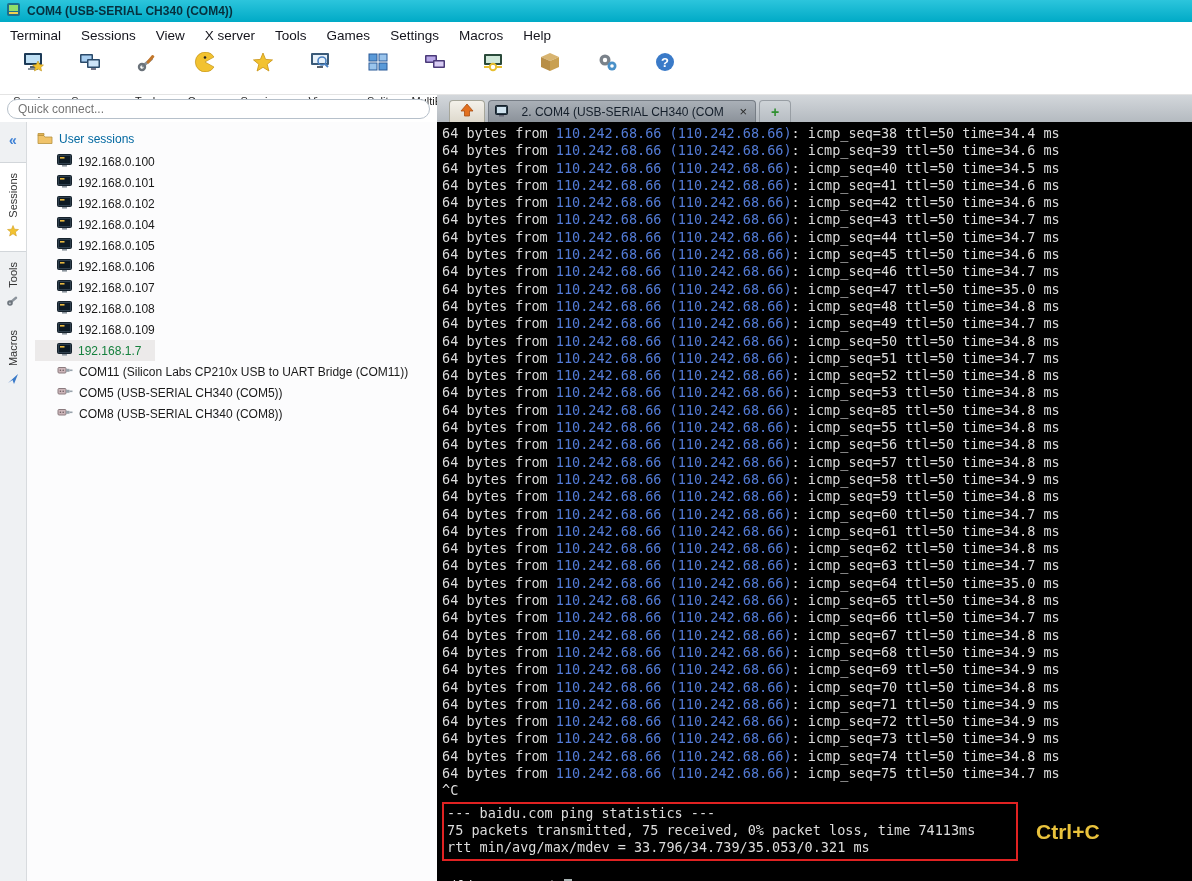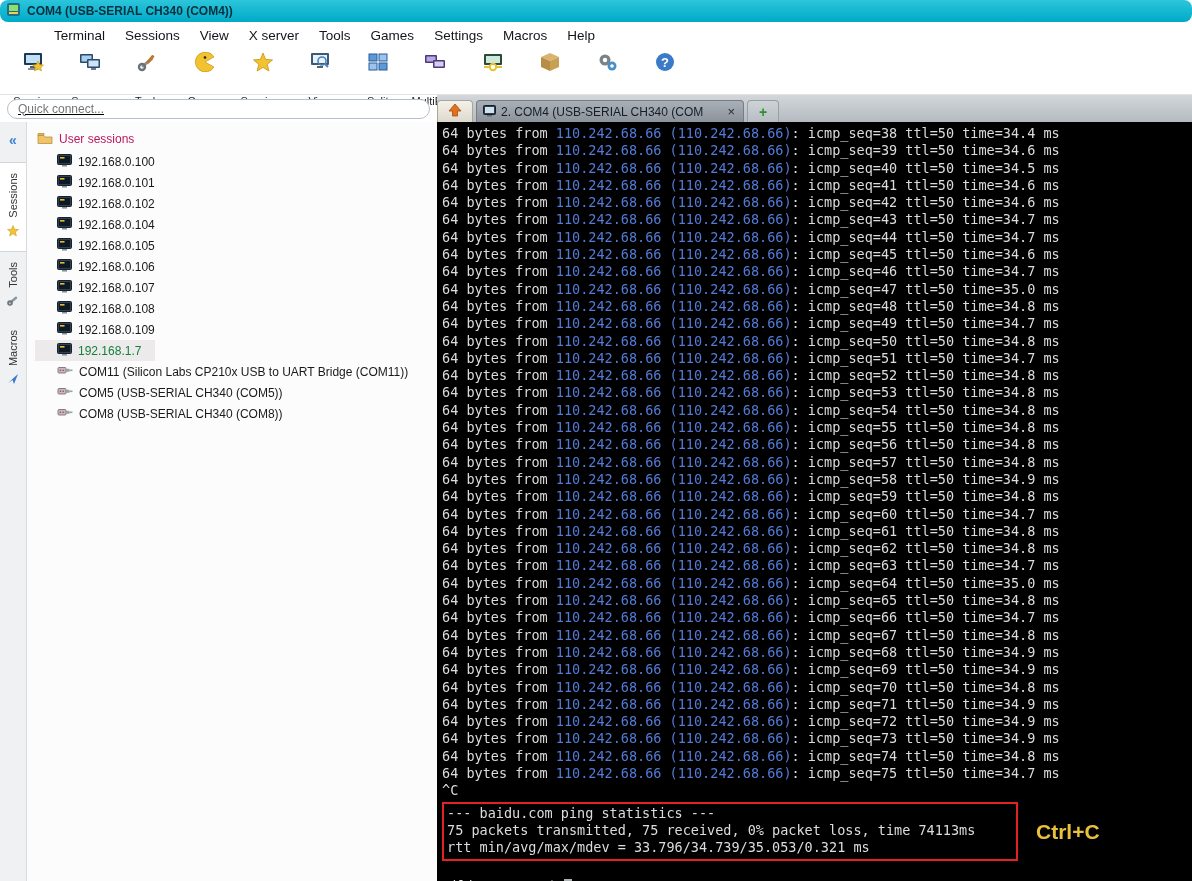--- a/index.html
+++ b/index.html
@@ -1,42 +1,42 @@
 <!DOCTYPE html>
 <html><head>
 <meta charset="utf-8">
 <style>
   * { margin:0; padding:0; box-sizing:border-box; }
   html,body { width:1192px; height:881px; overflow:hidden; background:#fff;
               font-family:"Liberation Sans", sans-serif; }
 
   
   .titlebar { height:22px; background:linear-gradient(#2cc5dc,#00aac6);
-              display:flex; align-items:center; padding:0 6px; gap:6px;border-radius:8px; }
+              display:flex; align-items:center; padding:0 6px; gap:6px; }
   .title-text { font-size:12px; font-weight:bold; color:#06303e; }
 
   
-  .menubar { height:26px; display:flex; align-items:center; background:#fff;margin-left:44px; }
+  .menubar { height:26px; display:flex; align-items:center; background:#fff; }
   .menu-item { padding:3px 10px; font-size:13.5px; color:#14141c; cursor:default; }
 
   
   .toolbar { height:47px; display:flex; align-items:flex-start; padding:3px 2px 0 4px;
              background:#fff; border-bottom:1px solid #e4e4e4; }
   .tool-btn { width:57.5px; display:flex; flex-direction:column; align-items:center; gap:2px; }
   .tool-icon { width:24px; height:22px; display:flex; align-items:center; justify-content:center; }
   .tool-label { font-size:11px; color:#222; white-space:nowrap;margin-top:20px; }
 
   
   .connect-row { height:27px; display:flex; background:#fff; }
-  .quick-connect { width:437px; display:flex; align-items:center; padding:2px 7px;text-decoration:underline; }
+  .quick-connect { width:437px; display:flex; align-items:center; padding:2px 7px; }
   .quick-connect input { width:100%; height:20px; border:1px solid #b6c0ca; border-radius:10px;
                          padding:0 10px; font-size:12px; color:#555; outline:none;
                          font-family:"Liberation Sans",sans-serif; }
   .tabbar { flex:1; background:linear-gradient(#d3d7db,#b4bac0); display:flex;
-            align-items:flex-end; gap:3px; }
+            align-items:flex-end; padding-left:12px; gap:3px;text-align:center; }
   .tab { height:22px; display:flex; align-items:center; border-radius:4px 4px 0 0; cursor:default; }
   .home-tab { width:36px; background:linear-gradient(#f4f1ea,#ded9cd); justify-content:center;
               border:1px solid #a6a69a; border-bottom:none; }
   .active-tab { width:268px; background:linear-gradient(#aab0b7,#8b929a);
                 border:1px solid #767d85; border-bottom:none; padding:0 6px; gap:5px; }
   .tab-label { font-size:12px; color:#141e2a; white-space:nowrap; overflow:hidden; flex:1; }
   .tab-close { font-size:13px; color:#2a2a2a; padding:0 2px; }
   .plus-tab { width:32px; justify-content:center; background:linear-gradient(#ced3d7,#b7bdc3);
               border:1px solid #989ea4; border-bottom:none; color:#2f8f2f;
               font-weight:bold; font-size:14px; }
@@ -46,21 +46,21 @@
 
   .side-strip { width:27px; background:#eff1f3; border-right:1px solid #d8dbde;
                 display:flex; flex-direction:column; align-items:center; padding-top:10px; }
   .collapse { color:#3f82d6; font-size:14px; font-weight:bold; margin-bottom:14px; cursor:default; }
   .vtab { display:flex; flex-direction:column; align-items:center; padding:10px 0;
           width:100%; gap:5px; cursor:default; }
   .vtab.active { background:#ffffff; border-top:1px solid #d2d6da; border-bottom:1px solid #d2d6da; }
   .vlabel { writing-mode:vertical-rl; transform:rotate(180deg); font-size:11px; color:#333; }
 
   .tree { width:410px; background:#fcfcfd; padding:7px 0 0 8px; overflow:hidden; }
-  .tree-root { display:flex; align-items:center; gap:6px; font-size:12px; color:#be185d; padding:2px 0 4px 2px; }
+  .tree-root { display:flex; align-items:center; gap:6px; font-size:12px; color:#0369a1; padding:2px 0 4px 2px; }
   .tree-item { display:flex; align-items:center; gap:6px; font-size:12px; color:#1a1a1a;
                padding:2px 4px 2px 22px; height:21px; cursor:default; }
   .tree-item.selected { background:#eceaea; width:120px; }
   .tree-item.selected .ti-label { color:#15803d; }
 
   
   .terminal { flex:1; background:#000; color:#dcdcdc;
               font-family:"DejaVu Sans Mono", monospace; font-size:13.5px;
               line-height:17.3px; padding:3px 0 0 5px; overflow:hidden; }
   .term-line { white-space:pre; }
@@ -432,21 +432,21 @@
         <div class="term-line"><span>64 bytes from </span><span class="ip">110.242.68.66</span><span> </span><span class="ip">(110.242.68.66)</span><span>: icmp_seq=44 ttl=50 time=34.7 ms</span></div>
         <div class="term-line"><span>64 bytes from </span><span class="ip">110.242.68.66</span><span> </span><span class="ip">(110.242.68.66)</span><span>: icmp_seq=45 ttl=50 time=34.6 ms</span></div>
         <div class="term-line"><span>64 bytes from </span><span class="ip">110.242.68.66</span><span> </span><span class="ip">(110.242.68.66)</span><span>: icmp_seq=46 ttl=50 time=34.7 ms</span></div>
         <div class="term-line"><span>64 bytes from </span><span class="ip">110.242.68.66</span><span> </span><span class="ip">(110.242.68.66)</span><span>: icmp_seq=47 ttl=50 time=35.0 ms</span></div>
         <div class="term-line"><span>64 bytes from </span><span class="ip">110.242.68.66</span><span> </span><span class="ip">(110.242.68.66)</span><span>: icmp_seq=48 ttl=50 time=34.8 ms</span></div>
         <div class="term-line"><span>64 bytes from </span><span class="ip">110.242.68.66</span><span> </span><span class="ip">(110.242.68.66)</span><span>: icmp_seq=49 ttl=50 time=34.7 ms</span></div>
         <div class="term-line"><span>64 bytes from </span><span class="ip">110.242.68.66</span><span> </span><span class="ip">(110.242.68.66)</span><span>: icmp_seq=50 ttl=50 time=34.8 ms</span></div>
         <div class="term-line"><span>64 bytes from </span><span class="ip">110.242.68.66</span><span> </span><span class="ip">(110.242.68.66)</span><span>: icmp_seq=51 ttl=50 time=34.7 ms</span></div>
         <div class="term-line"><span>64 bytes from </span><span class="ip">110.242.68.66</span><span> </span><span class="ip">(110.242.68.66)</span><span>: icmp_seq=52 ttl=50 time=34.8 ms</span></div>
         <div class="term-line"><span>64 bytes from </span><span class="ip">110.242.68.66</span><span> </span><span class="ip">(110.242.68.66)</span><span>: icmp_seq=53 ttl=50 time=34.8 ms</span></div>
-        <div class="term-line"><span>64 bytes from </span><span class="ip">110.242.68.66</span><span> </span><span class="ip">(110.242.68.66)</span><span>: icmp_seq=54 ttl=50 time=34.8 ms</span></div>
+        <div class="term-line"><span>64 bytes from </span><span class="ip">110.242.68.66</span><span> </span><span class="ip">(110.242.68.66)</span><span>: icmp_seq=85 ttl=50 time=34.8 ms</span></div>
         <div class="term-line"><span>64 bytes from </span><span class="ip">110.242.68.66</span><span> </span><span class="ip">(110.242.68.66)</span><span>: icmp_seq=55 ttl=50 time=34.8 ms</span></div>
         <div class="term-line"><span>64 bytes from </span><span class="ip">110.242.68.66</span><span> </span><span class="ip">(110.242.68.66)</span><span>: icmp_seq=56 ttl=50 time=34.8 ms</span></div>
         <div class="term-line"><span>64 bytes from </span><span class="ip">110.242.68.66</span><span> </span><span class="ip">(110.242.68.66)</span><span>: icmp_seq=57 ttl=50 time=34.8 ms</span></div>
         <div class="term-line"><span>64 bytes from </span><span class="ip">110.242.68.66</span><span> </span><span class="ip">(110.242.68.66)</span><span>: icmp_seq=58 ttl=50 time=34.9 ms</span></div>
         <div class="term-line"><span>64 bytes from </span><span class="ip">110.242.68.66</span><span> </span><span class="ip">(110.242.68.66)</span><span>: icmp_seq=59 ttl=50 time=34.8 ms</span></div>
         <div class="term-line"><span>64 bytes from </span><span class="ip">110.242.68.66</span><span> </span><span class="ip">(110.242.68.66)</span><span>: icmp_seq=60 ttl=50 time=34.7 ms</span></div>
         <div class="term-line"><span>64 bytes from </span><span class="ip">110.242.68.66</span><span> </span><span class="ip">(110.242.68.66)</span><span>: icmp_seq=61 ttl=50 time=34.8 ms</span></div>
         <div class="term-line"><span>64 bytes from </span><span class="ip">110.242.68.66</span><span> </span><span class="ip">(110.242.68.66)</span><span>: icmp_seq=62 ttl=50 time=34.8 ms</span></div>
         <div class="term-line"><span>64 bytes from </span><span class="ip">110.242.68.66</span><span> </span><span class="ip">(110.242.68.66)</span><span>: icmp_seq=63 ttl=50 time=34.7 ms</span></div>
         <div class="term-line"><span>64 bytes from </span><span class="ip">110.242.68.66</span><span> </span><span class="ip">(110.242.68.66)</span><span>: icmp_seq=64 ttl=50 time=35.0 ms</span></div>

